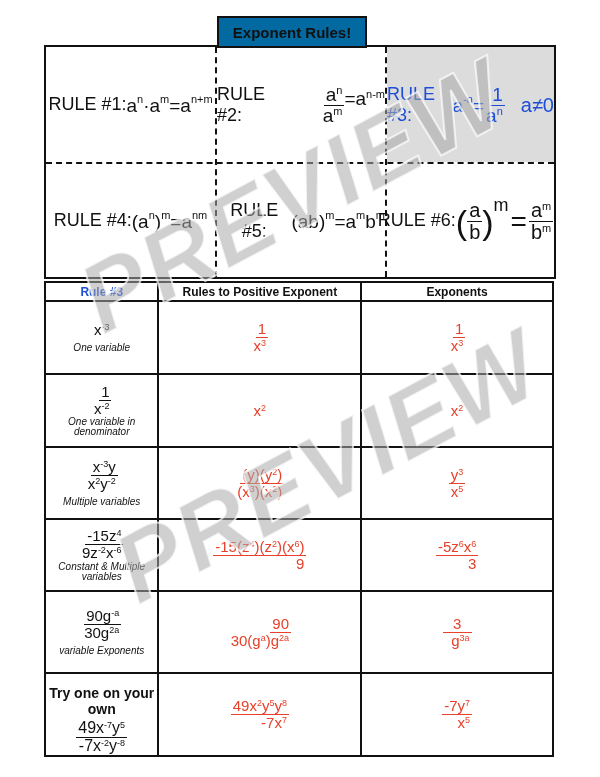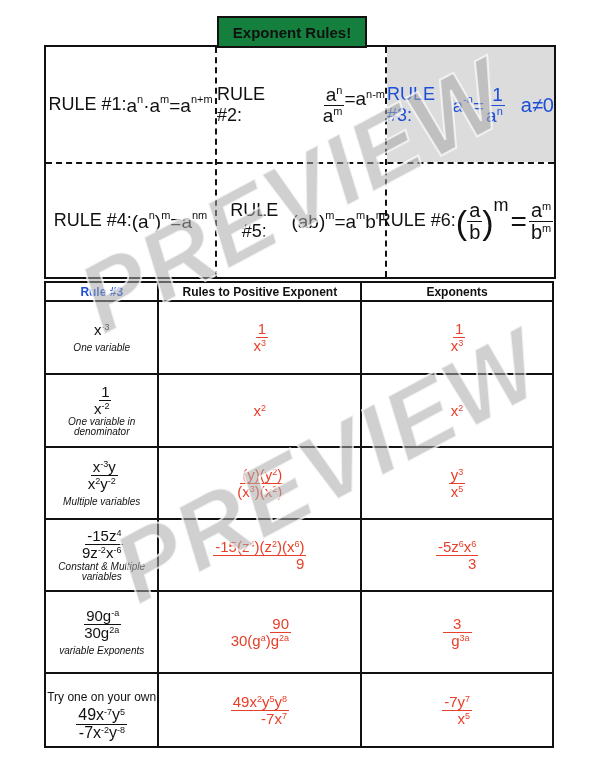--- a/index.html
+++ b/index.html
@@ -1,19 +1,19 @@
 <!DOCTYPE html>
 <html><head>
 <meta charset="utf-8">
 <style>
   html, body { margin:0; padding:0; background:#ffffff; }
   body { width:600px; height:777px; position:relative; overflow:hidden;
          font-family:"Liberation Sans", sans-serif; color:#111; }
   .title-box { position:absolute; left:217px; top:16px; width:146px; height:28px;
-    border:2px solid #111; background:#15803d; display:flex; align-items:center; justify-content:center;
+    border:2px solid #111; background:#0369a1; display:flex; align-items:center; justify-content:center;
     font-weight:bold; font-size:15px; z-index:2; }
   .rules-box { position:absolute; left:44px; top:45px; width:508px; height:230px;
     border:2px solid #111; }
   .rule-cell { position:absolute; display:flex; flex-direction:row; align-items:center; justify-content:center; }
   .rule-title { font-size:18px; }
   .rule-eq { font-size:19px; margin-top:2px; white-space:nowrap; display:flex; align-items:center; }
   .rule-eq sup { font-size:11px; position:relative; top:-7px; vertical-align:baseline; }
   .dash-h { position:absolute; left:0; right:0; top:115px; border-top:2px dashed #111; }
   .dash-v1 { position:absolute; top:0; bottom:0; left:169px; border-left:2px dashed #111; }
   .dash-v2 { position:absolute; top:0; bottom:0; left:339px; border-left:2px dashed #111; }
@@ -26,21 +26,21 @@
 
   table.practice { position:absolute; left:44px; top:281px; width:510px; height:458px;
     border-collapse:collapse; table-layout:fixed; }
   table.practice th, table.practice td { border:2px solid #111; text-align:center; vertical-align:middle; padding:0; }
   table.practice th { font-size:12px; font-weight:bold; height:17px; }
   .col1 { width:113px; } .col2 { width:202px; } .col3 { width:191px; }
   .problem { font-size:15px; line-height:1.05; }
   .problem sup, .ans sup { font-size:9px; position:relative; top:-5px; vertical-align:baseline; }
   .label { font-size:10px; font-style:italic; line-height:1; margin-top:6px; }
   .label.tight { margin-top:1px;text-align:center; }
-  .try { font-size:12px; font-weight:normal; margin-bottom:3px;margin-top:11px; }
+  .try { font-size:14px; font-weight:bold; margin-bottom:3px;margin-top:11px; }
   .ans { color:#e8402a; font-size:15px; line-height:1.05; }
   .ans .frac .num { border-bottom:1.5px solid #e8402a; }
   .watermark { position:absolute; font-family:"Liberation Sans", sans-serif; font-weight:900; font-style:italic;
     color:rgba(170,170,170,0.55); -webkit-text-stroke:2px rgba(255,255,255,0.7);
     font-size:98px; letter-spacing:2px; transform:rotate(-28deg); pointer-events:none; z-index:5; white-space:nowrap; }
 </style>
 </head>
 <body>
 
 <div class="title-box">Exponent Rules!</div>

